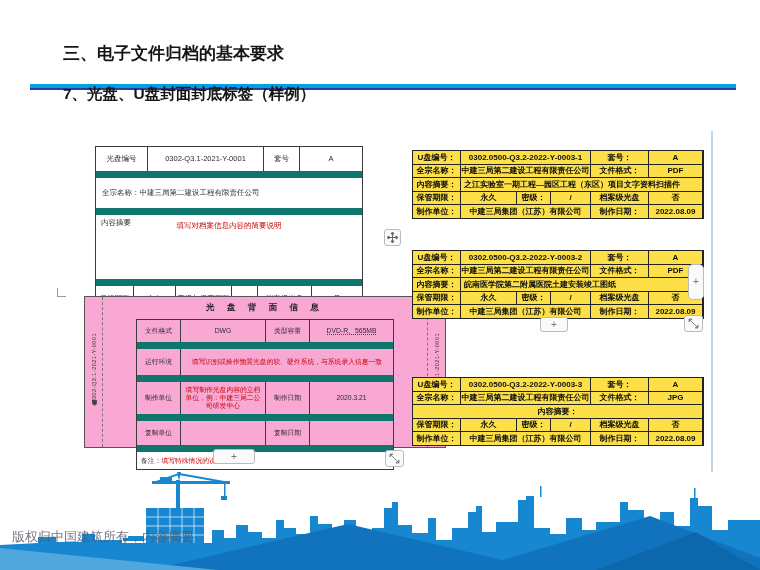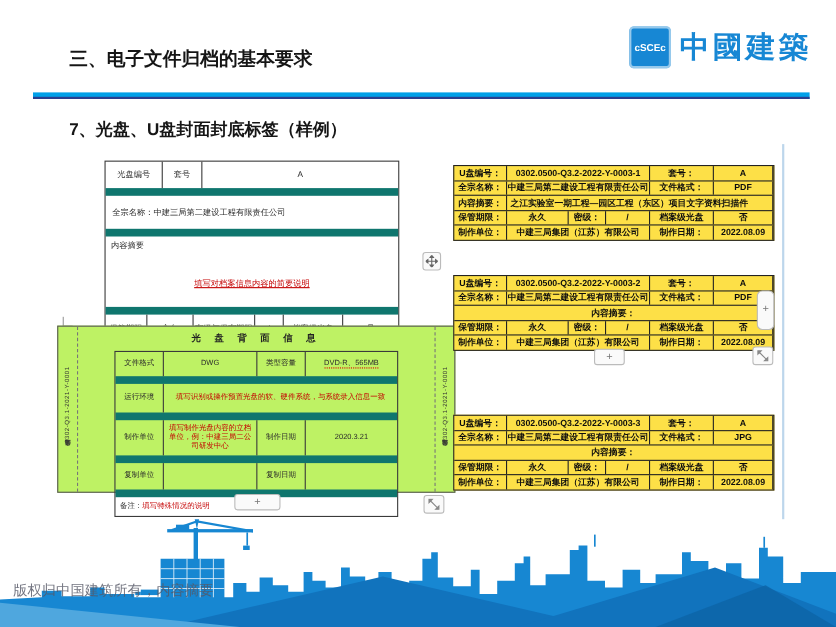--- a/index.html
+++ b/index.html
@@ -9,38 +9,38 @@
   
   .sec-title{position:absolute;left:30px;top:42px;font-size:17px;font-weight:bold;color:#151515;margin-left:33px;}
   .logo{position:absolute;right:22px;top:24px;display:flex;align-items:center;gap:8px;}
   .logo-icon{width:38px;height:38px;background:#1787d4;border-radius:4px;color:#fff;
              display:flex;align-items:center;justify-content:center;font-size:9px;font-weight:bold;
              box-shadow:inset 0 0 0 2px rgba(255,255,255,.55);}
   .logo-brand{font-family:"Liberation Serif","DejaVu Serif",serif;font-size:27px;font-weight:bold;
               color:#1787d4;letter-spacing:3px;white-space:nowrap;}
   .title-rule{position:absolute;left:30px;top:84px;width:706px;height:4px;background:#00a0e9;
               border-bottom:2px solid #2a3f8f;}
-  .sub-title{position:absolute;left:63px;top:108px;font-size:15.5px;font-weight:600;color:#161616;}
+  .sub-title{position:absolute;left:63px;top:84px;font-size:15.5px;font-weight:600;color:#161616;}
 
   
   .frow{display:flex;border-bottom:7px solid #0f766e;}
   .frow:last-child{border-bottom:none;}
   .fc{border-right:1px solid #3a3a3a;display:flex;align-items:center;justify-content:center;
       text-align:center;overflow:hidden;box-sizing:border-box;line-height:1.15;}
   .fc:last-child{border-right:none;flex:1;}
 
   
   .cd1{position:absolute;left:95px;top:146px;width:266px;border:1px solid #3a3a3a;background:#fff;
        font-size:7.5px;color:#2b2b2b;}
   .cd1 .r1{height:24px;}  .cd1 .r2{height:30px;}  .cd1 .r3{height:64px;} .cd1 .r4{height:26px;}
   .red{color:#c40000;}
 
   
-  .cd2{position:absolute;left:52px;top:296px;width:362px;height:152px;border:1px solid #555;
-       background:#bef264;display:flex;box-sizing:border-box;}
+  .cd2{position:absolute;left:84px;top:296px;width:362px;height:152px;border:1px solid #555;
+       background:#f9a8d4;display:flex;box-sizing:border-box;}
   .strip{width:17px;position:relative;display:flex;align-items:center;justify-content:center;}
   .strip.l{border-right:1px dashed #777;}
   .strip.r{border-left:1px dashed #777;}
   .vtext{writing-mode:vertical-rl;transform:rotate(180deg);font-size:5.5px;color:#333;
          white-space:nowrap;letter-spacing:.5px;}
   .cd2-center{flex:1;padding-top:5px;}
   .cd2-title{text-align:center;font-size:8.5px;font-weight:bold;letter-spacing:5px;color:#222;}
   .cd2-table{margin:5px auto 0;width:258px;border:1px solid #3a3a3a;font-size:6.8px;color:#2b2b2b;
              box-sizing:border-box;}
   .cd2-table .fc{padding:1px 2px;}
@@ -72,40 +72,37 @@
   .skyline{position:absolute;left:0;top:470px;width:760px;height:100px;}
   .copyright{position:absolute;left:12px;top:528px;font-size:13px;color:rgba(85,88,102,.82);}
   .pageno{position:absolute;right:34px;top:513px;font-size:13px;color:rgba(255,255,255,.78);}
 </style>
 </head>
 <body>
 
 <div id="slide">
 
   <div class="sec-title">三、电子文件归档的基本要求</div>
-  <div class="logo">
-    <div class="logo-icon">cSCEc</div>
-    <div class="logo-brand">中國建築</div>
-  </div>
   <div class="title-rule"></div>
   <div class="sub-title">7、光盘、U盘封面封底标签（样例）</div>
 
   <div class="cd1">
     <div class="frow r1">
       <div class="fc c52">光盘编号</div>
+      <div class="fc c116">0302-Q3.1-2021-Y-0001</div>
       <div class="fc c36">套号</div>
       <div class="fc">A</div>
     </div>
     <div class="frow r2">
       <div class="fc" style="justify-content:flex-start;padding-left:6px;">全宗名称：中建三局第二建设工程有限责任公司</div>
     </div>
     <div class="frow r3">
       <div class="fc" style="position:relative;align-items:flex-start;">
         <span style="position:absolute;left:5px;top:4px;">内容摘要</span>
-        <span class="red" style="width:100%;text-align:center;margin-top:39px;text-decoration:underline;">填写对档案信息内容的简要说明</span>
+        <span class="red" style="width:100%;text-align:center;margin-top:7px;">填写对档案信息内容的简要说明</span>
       </div>
     </div>
     <div class="frow r4">
       <div class="fc d38">保管期限</div>
       <div class="fc d42">永久</div>
       <div class="fc d56">密级与保密期限</div>
       <div class="fc d26">/</div>
       <div class="fc d54">档案级光盘</div>
       <div class="fc">是</div>
     </div>
@@ -214,20 +211,21 @@
       <div class="fc">A</div>
     </div>
     <div class="frow">
       <div class="fc w48">全宗名称：</div>
       <div class="fc w130">中建三局第二建设工程有限责任公司</div>
       <div class="fc w58">文件格式：</div>
       <div class="fc">PDF</div>
     </div>
     <div class="frow">
       <div class="fc w48">内容摘要：</div>
+      <div class="fc left">皖南医学院第二附属医院土建安装竣工图纸</div>
     </div>
     <div class="frow">
       <div class="fc w48">保管期限：</div>
       <div class="fc w56">永久</div>
       <div class="fc w34">密级：</div>
       <div class="fc w40">/</div>
       <div class="fc w58">档案级光盘</div>
       <div class="fc">否</div>
     </div>
     <div class="frow">

